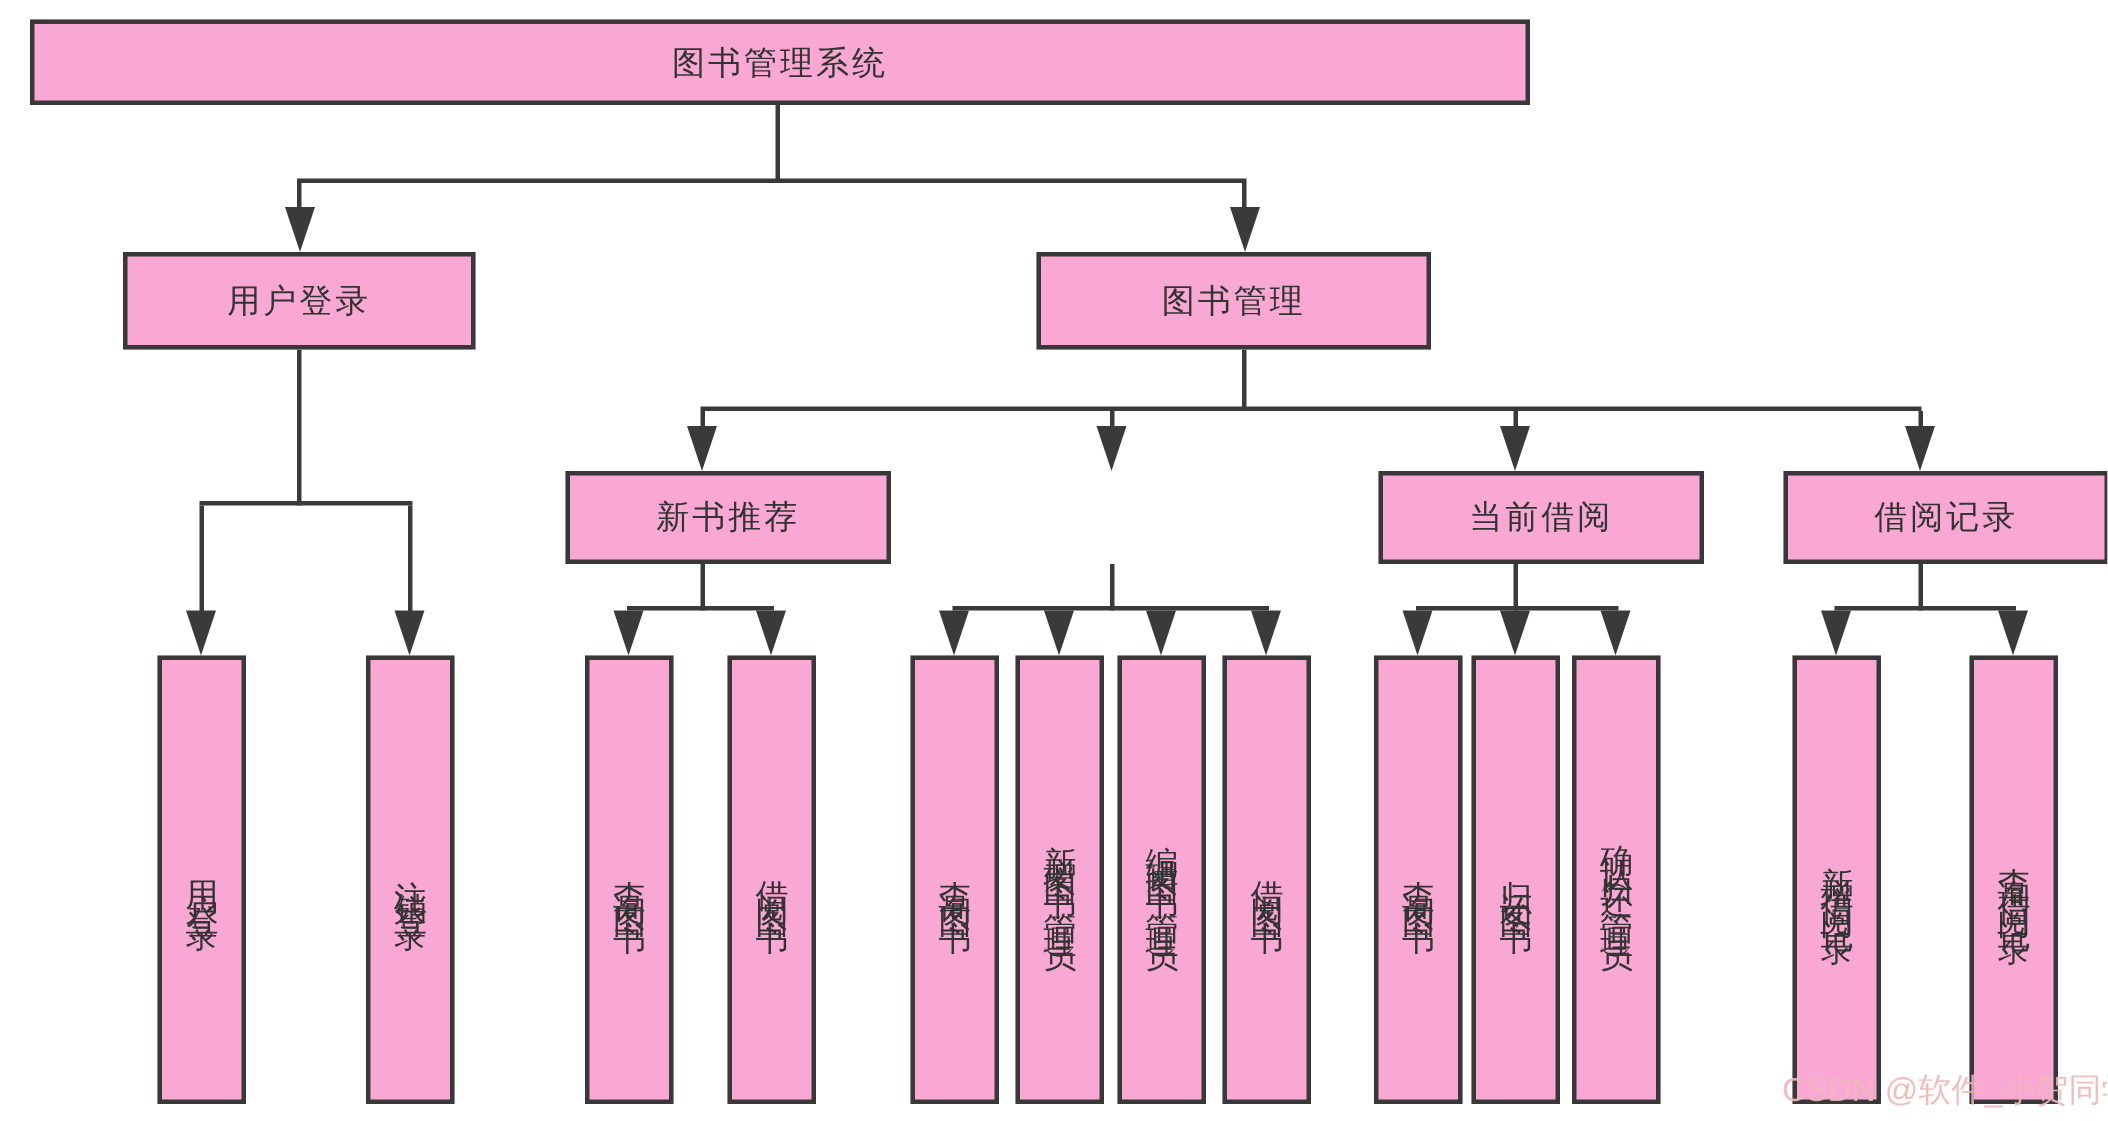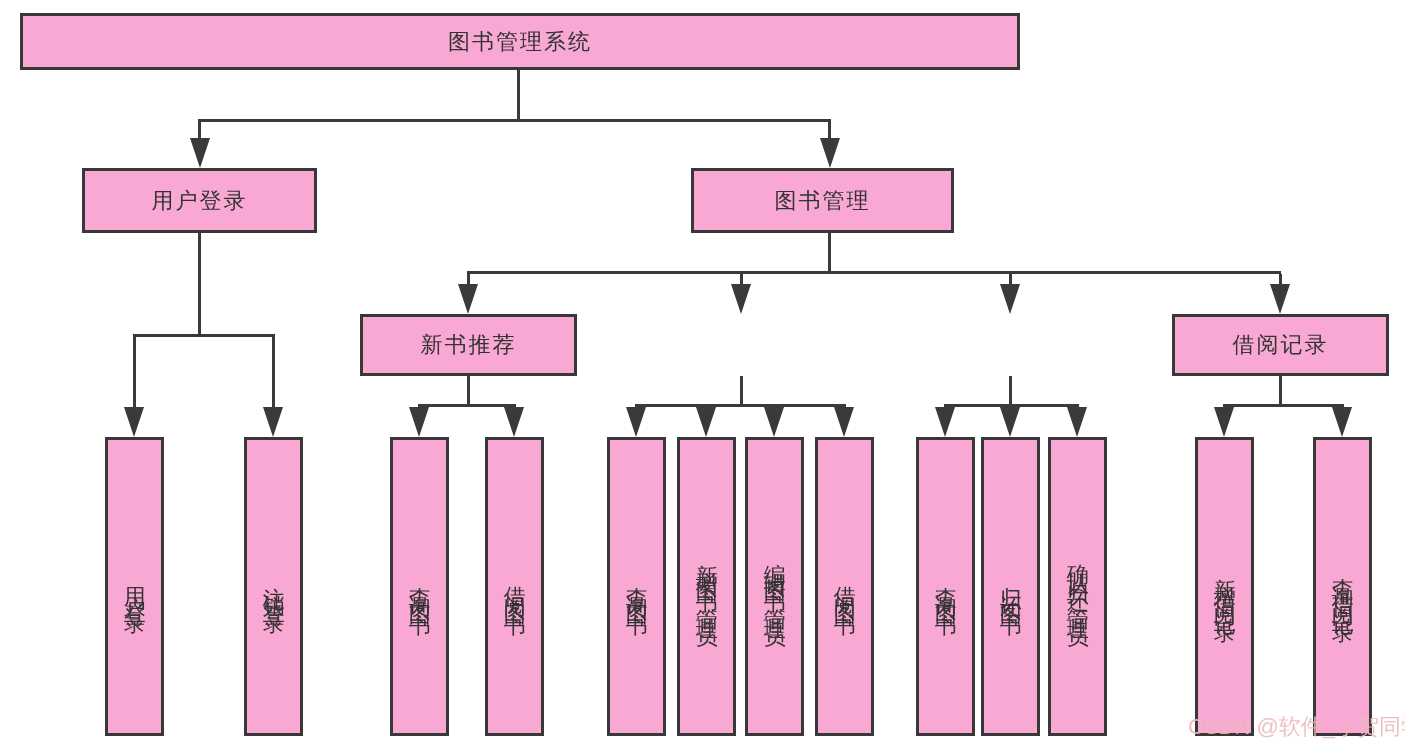--- a/index.html
+++ b/index.html
@@ -27,21 +27,21 @@
     border-top:30px solid #3a3a3a;
   }
   .watermark {
     position:absolute; left:1188px; top:712px; z-index:4;
     font-size:22px; color:#eeb9b9; white-space:nowrap; opacity:0.9;
   }
   
   .root-box   { left:20px;  top:13px;  width:1000px; height:57px; }
   .l2-a       { left:82px;  top:168px; width:235px;  height:65px; }
   .l2-b       { left:674px; top:168px; width:263px;  height:65px;margin-left:17px; }
-  .l3         { top:314px; width:217px; height:62px; }
+  .l3         { top:314px; width:217px; height:62px;margin-left:17px; }
   .l3-1 { left:360px; } .l3-2 { left:633px; } .l3-3 { left:902px; } .l3-4 { left:1172px; }
   .lf-1  { left:105px;  } .lf-2  { left:244px;  }
   .lf-3  { left:390px;  } .lf-4  { left:485px;  }
   .lf-5  { left:607px;  } .lf-6  { left:677px;  } .lf-7  { left:745px;  } .lf-8  { left:815px; }
   .lf-9  { left:916px;  } .lf-10 { left:981px;  } .lf-11 { left:1048px; }
   .lf-12 { left:1195px; } .lf-13 { left:1313px; }
 </style>
 </head>
 <body>
 
@@ -82,20 +82,23 @@
 
   <div class="box hbox l2-a">
     <span>用户登录</span>
   </div>
   <div class="box hbox l2-b">
     <span>图书管理</span>
   </div>
 
   <div class="box hbox l3 l3-1">
     <span>新书推荐</span>
+  </div>
+  <div class="box hbox l3 l3-3">
+    <span>当前借阅</span>
   </div>
   <div class="box hbox l3 l3-4">
     <span>借阅记录</span>
   </div>
 
   <div class="box vbox lf-1">
     <span class="vtext">用户登录</span>
   </div>
   <div class="box vbox lf-2">
     <span class="vtext">注销登录</span>

